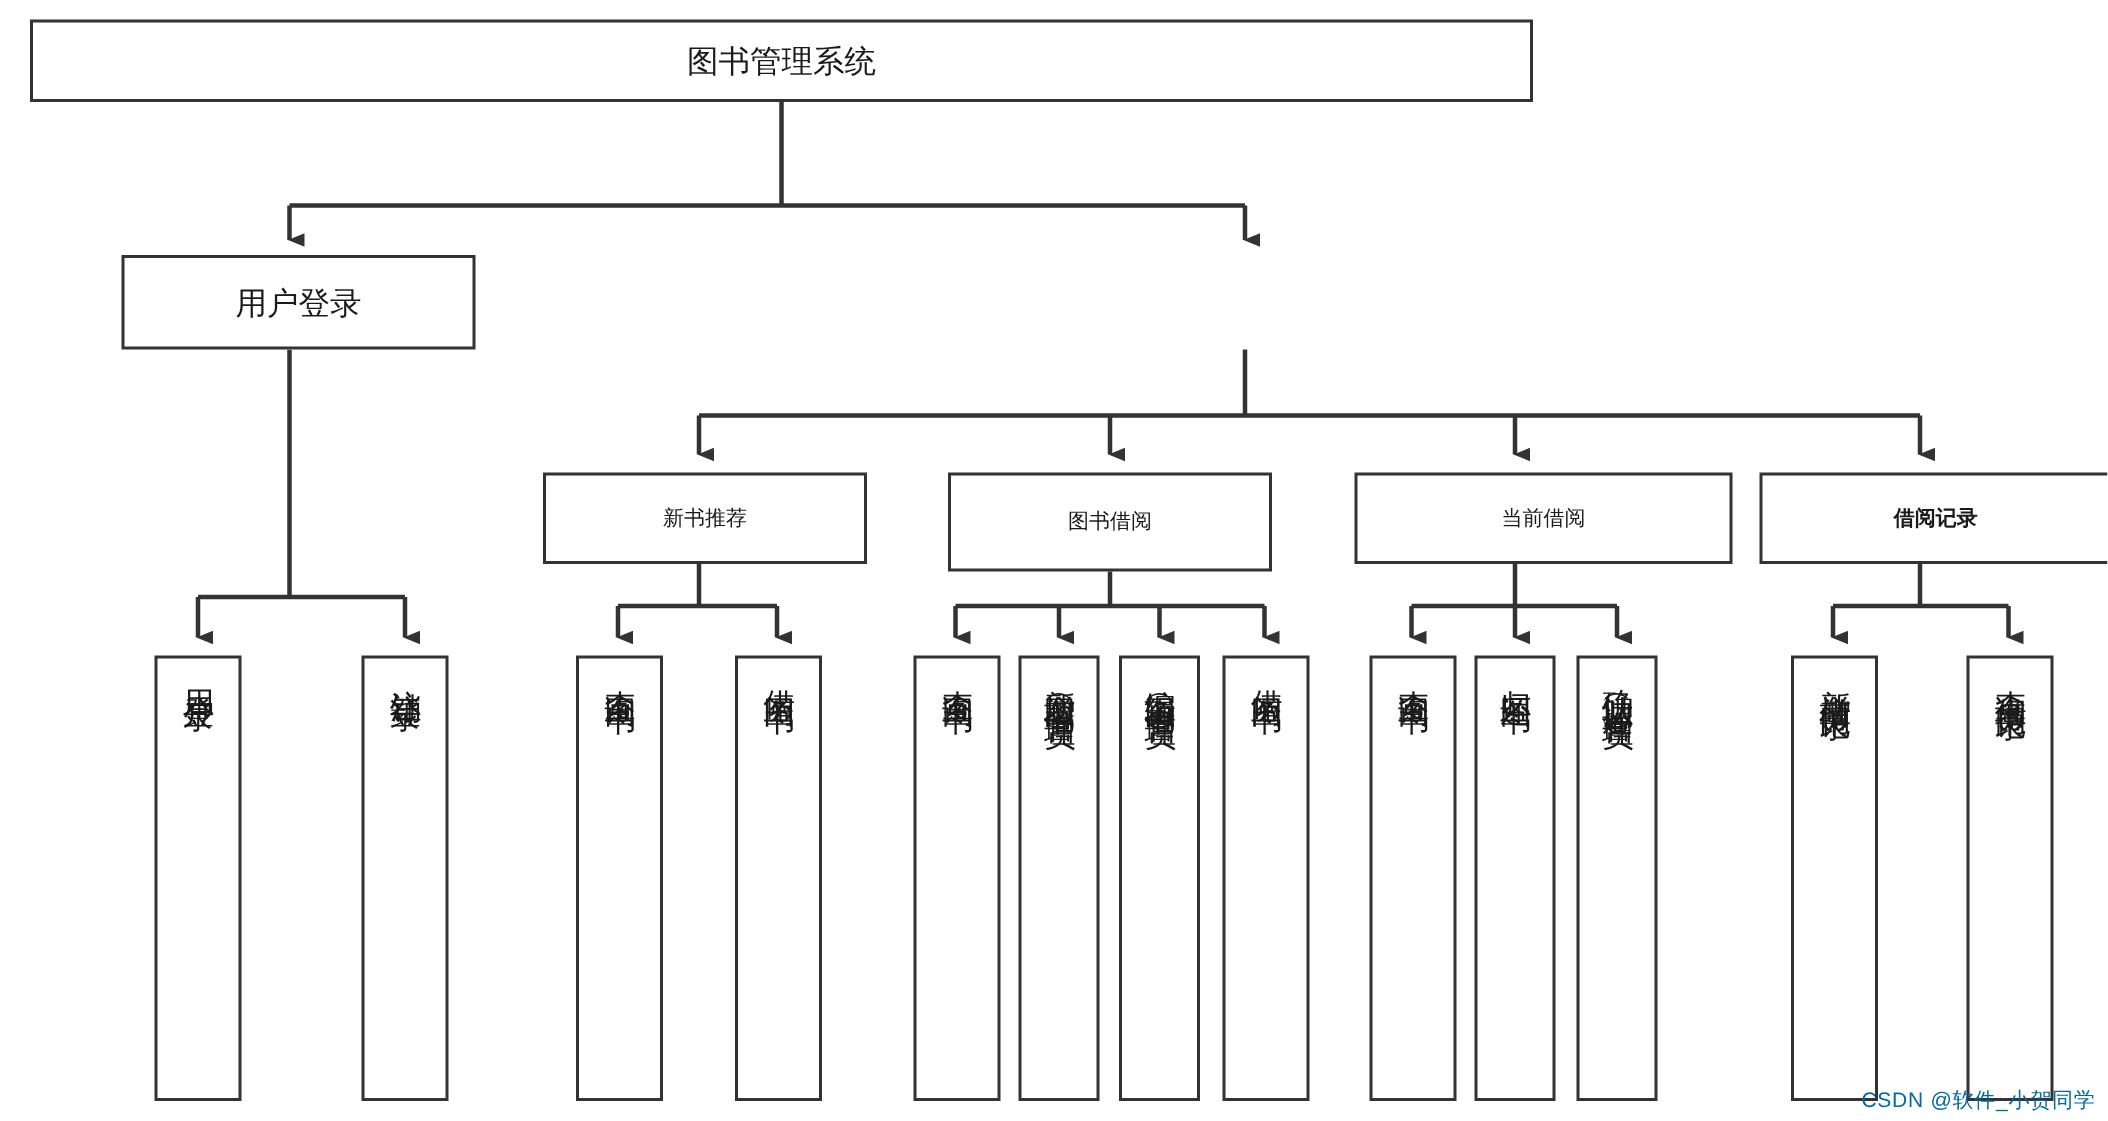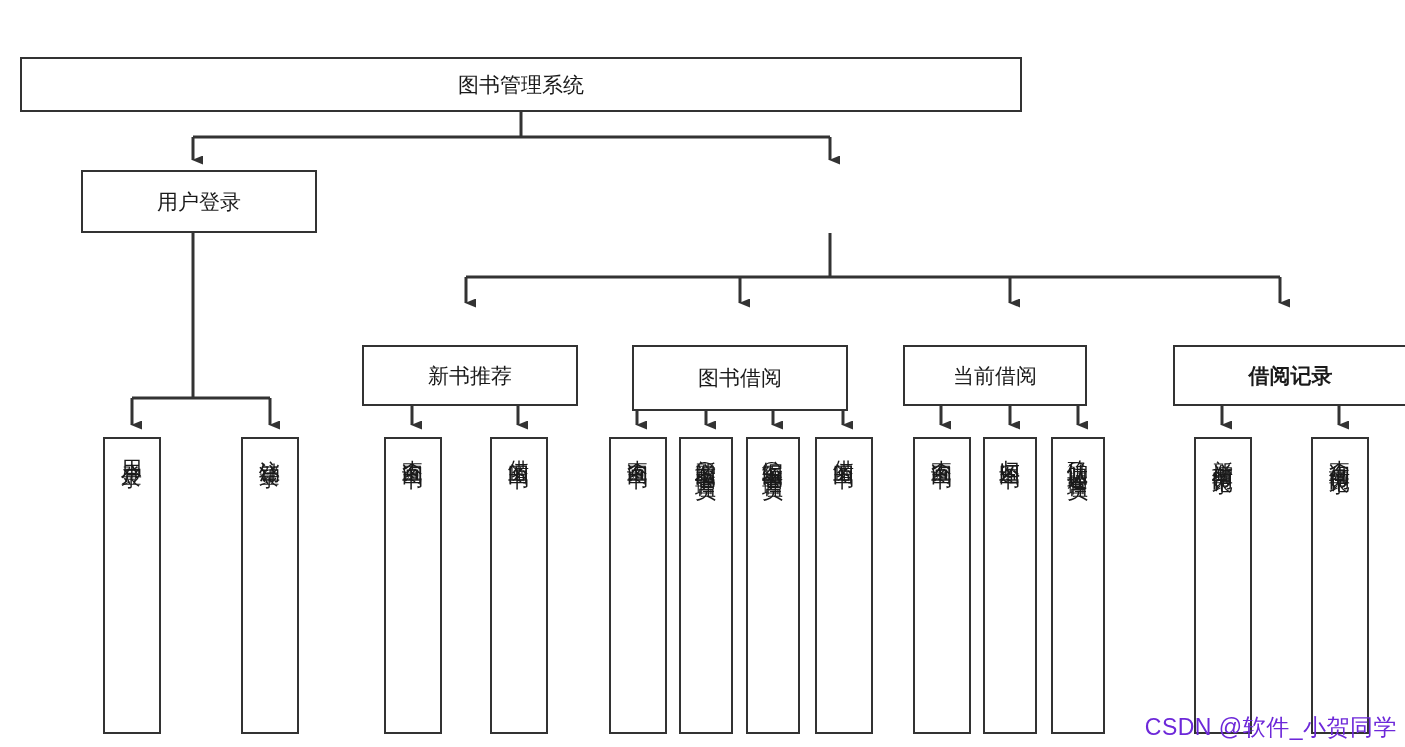--- a/index.html
+++ b/index.html
@@ -36,42 +36,41 @@
     justify-content: center;
     color: #1a1a1a;
   }
   .node.level-root {
     font-size: 21px;
   }
   .node.level-2 {
     font-size: 21px;
   }
   .node.level-3 {
-    font-size: 21px;
-    margin-top: 30px;
+    font-size: 14px;
   }
   .node.leaf {
     font-size: 21px;
     align-items: flex-start;
     justify-content: center;
     padding-top: 4px;
   }
   .leaf-label {
     writing-mode: vertical-rl;
     text-orientation: upright;
     letter-spacing: 3px;
     line-height: 1;
     white-space: nowrap;
   }
   .watermark {
     position: absolute;
     right: 8px;
     bottom: 4px;
-    font-size: 23px;
-    color: #6d28d9;
+    font-size: 14px;
+    color: #0369a1;
     white-space: nowrap;
     letter-spacing: 0.5px;
   }
 </style>
 </head>
 <body>
 
 <div id="canvas">
 
   <svg class="connectors" viewBox="0 0 1405 747" xmlns="http://www.w3.org/2000/svg">
@@ -120,38 +119,38 @@
       <path d="M 1010,404 L 1010,425" marker-end="url(#arrowhead)"></path>
       <path d="M 1078,404 L 1078,425" marker-end="url(#arrowhead)"></path>
 
       <path d="M 1280,376 L 1280,404"></path>
       <path d="M 1222,404 L 1339,404"></path>
       <path d="M 1222,404 L 1222,425" marker-end="url(#arrowhead)"></path>
       <path d="M 1339,404 L 1339,425" marker-end="url(#arrowhead)"></path>
     </g>
   </svg>
 
-  <div class="node level-root" style="left:20px; top:13px; width:1002px; height:55px;margin-top:44px;">
+  <div class="node level-root" style="left:20px; top:13px; width:1002px; height:55px;">
     <span>图书管理系统</span>
   </div>
 
   <div class="node level-2" style="left:81px; top:170px; width:236px; height:63px;">
     <span>用户登录</span>
   </div>
 
 
   <div class="node level-3" style="left:362px; top:315px; width:216px; height:61px;">
     <span>新书推荐</span>
   </div>
 
   <div class="node level-3" style="left:632px; top:315px; width:216px; height:66px;">
     <span>图书借阅</span>
   </div>
 
-  <div class="node level-3" style="left:903px; top:315px; width:184px; height:61px;">
+  <div class="node level-3" style="left:903px; top:315px; width:252px; height:61px;">
     <span>当前借阅</span>
   </div>
 
   <div class="node level-3" style="left:1173px; top:315px; width:235px; height:61px;font-weight:bold;">
     <span>借阅记录</span>
   </div>
 
   <div class="node leaf" style="left:103px; top:437px; width:58px; height:297px;">
     <span class="leaf-label">用户登录</span>
   </div>

